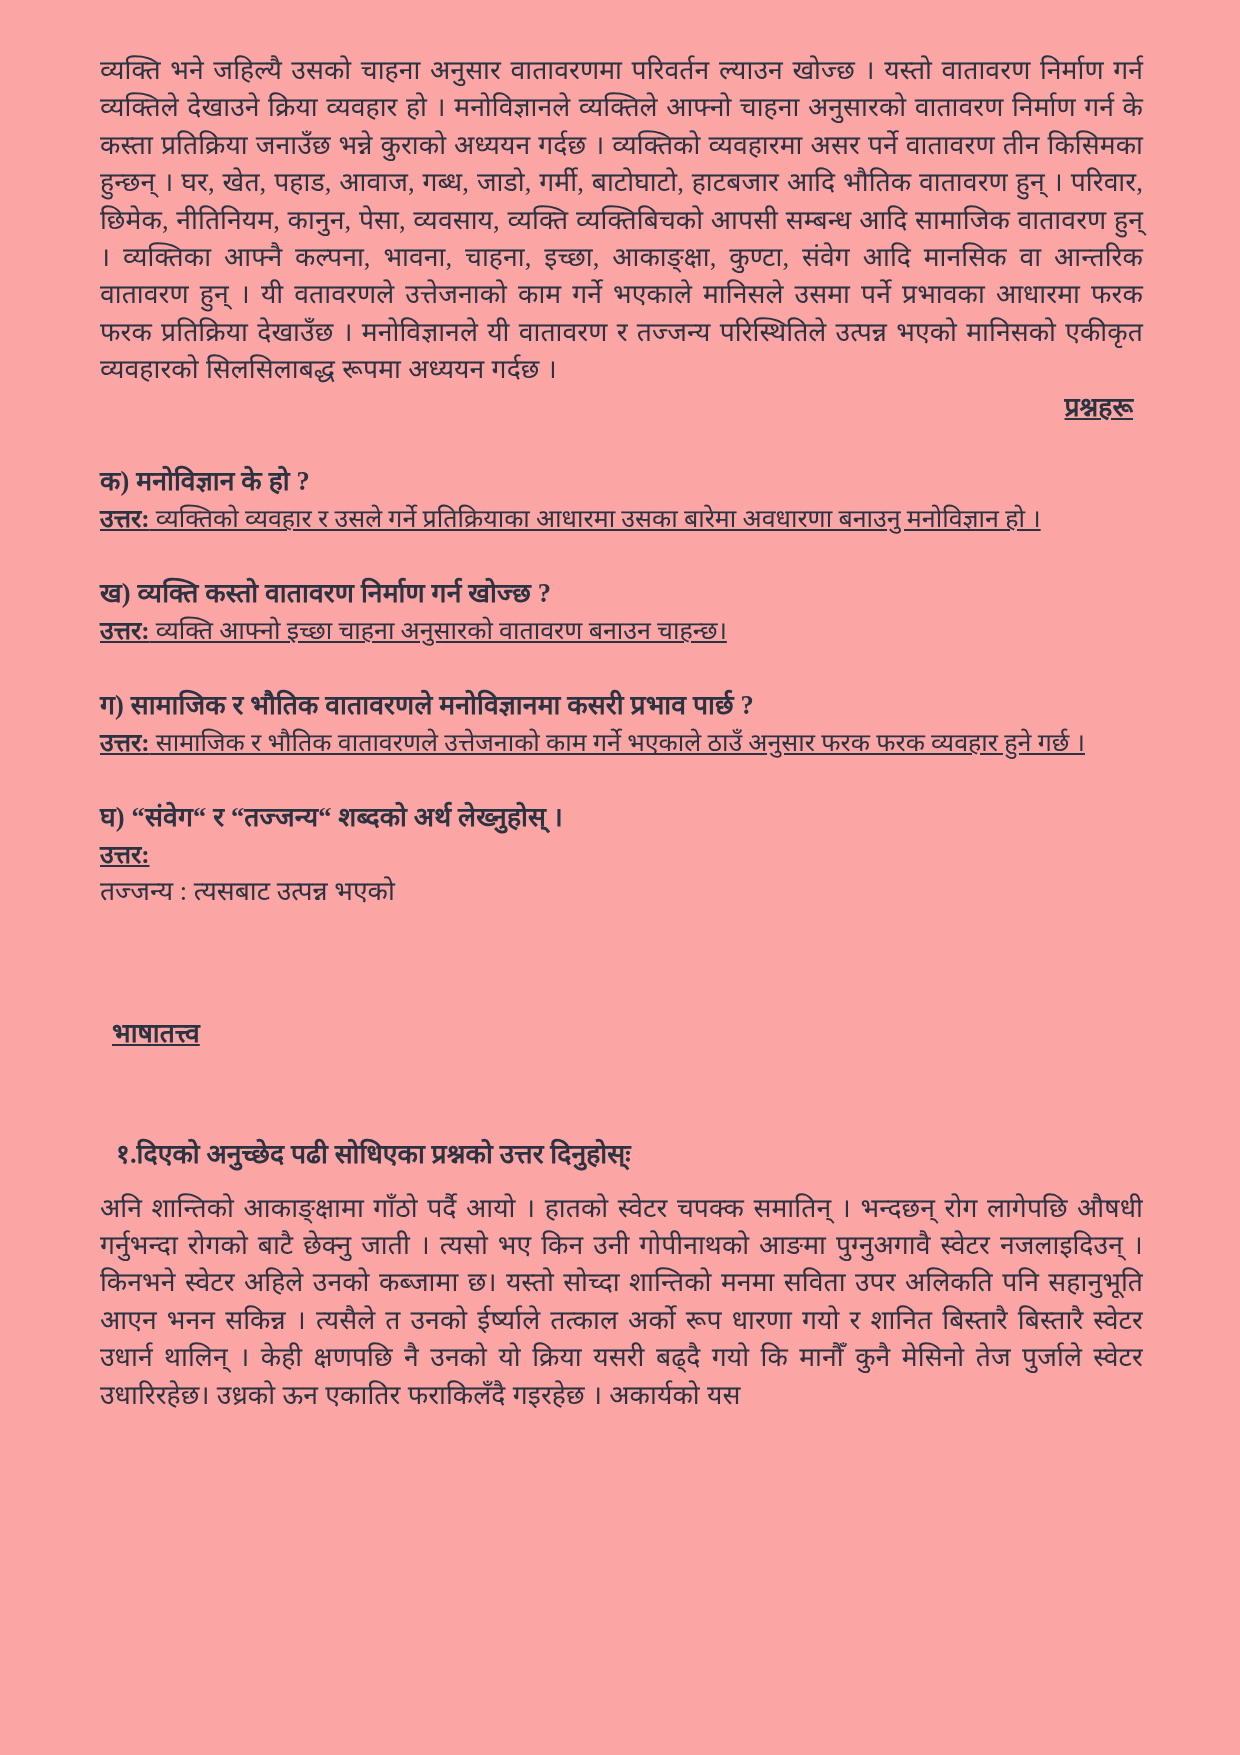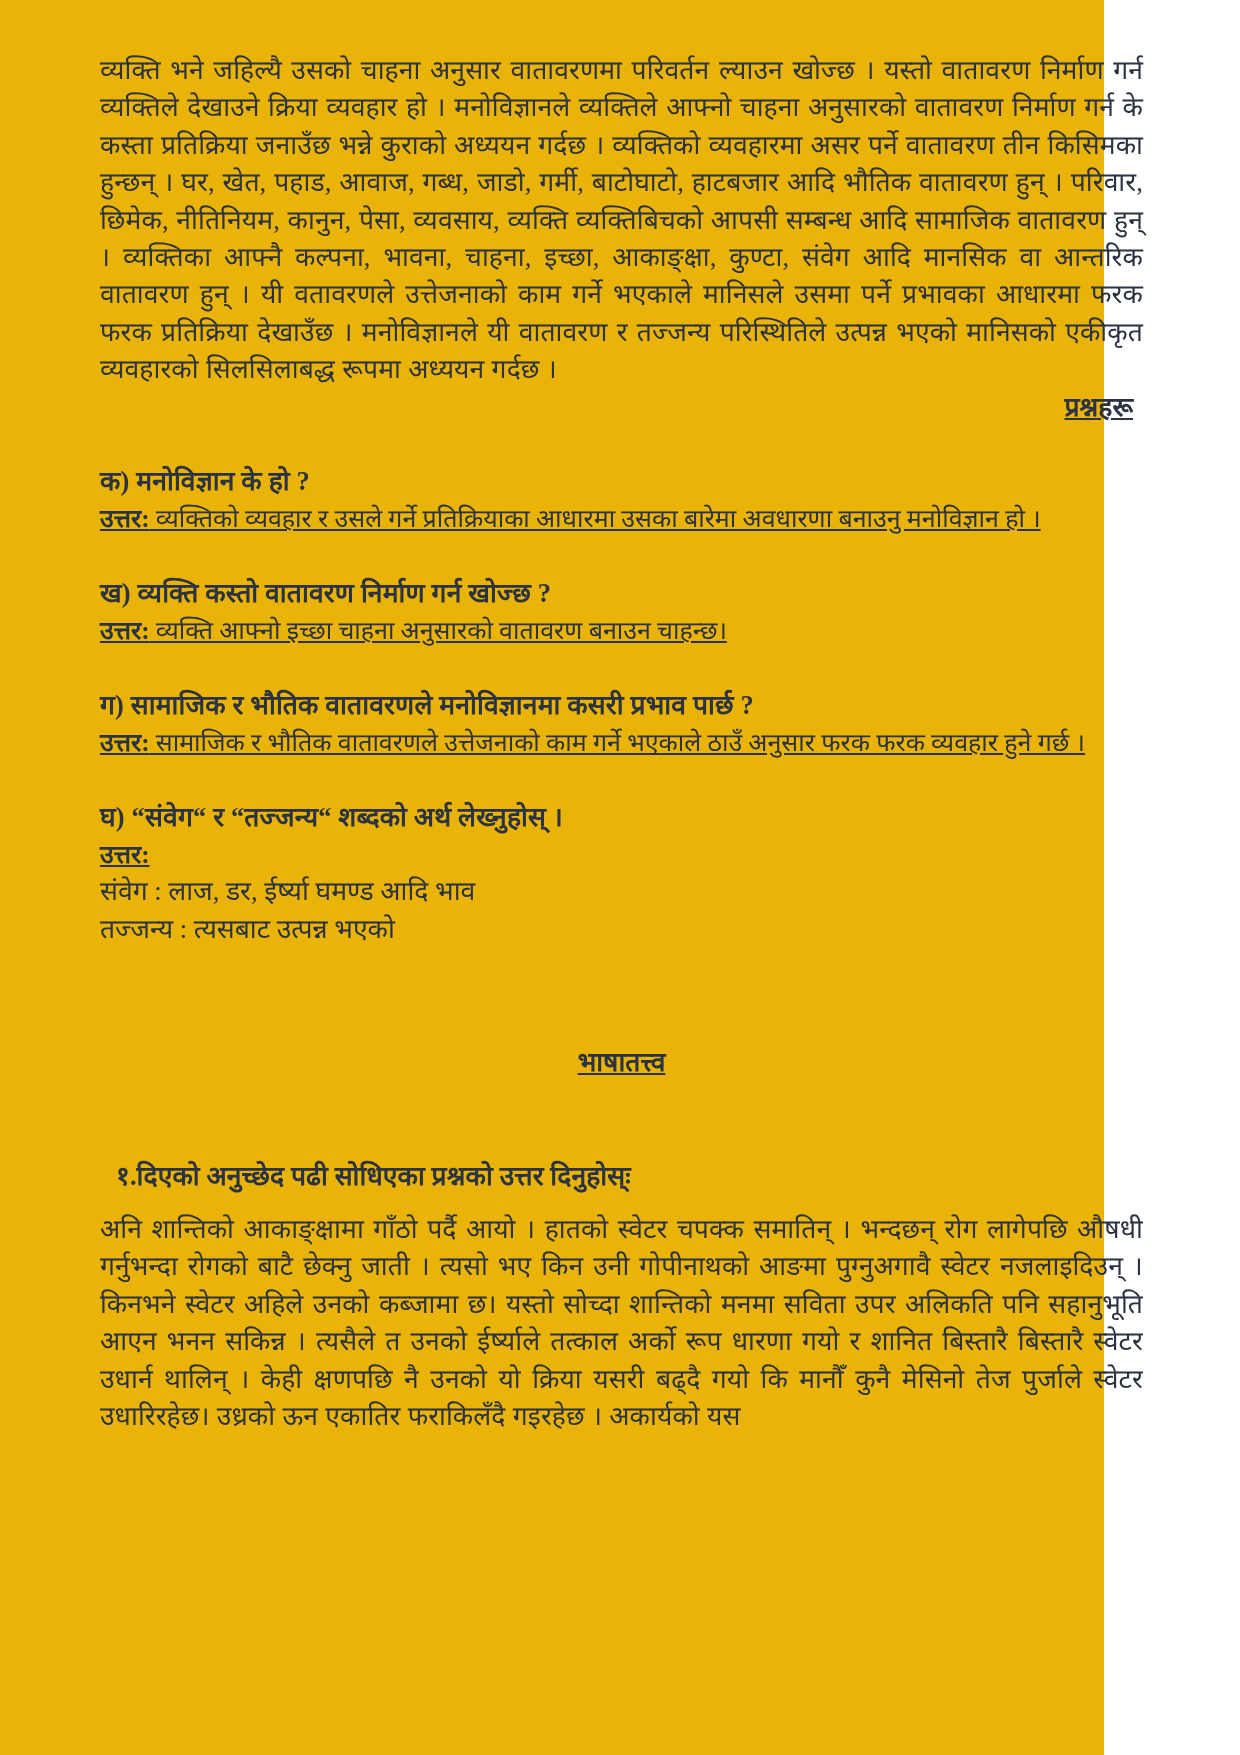--- a/index.html
+++ b/index.html
@@ -9,26 +9,26 @@
   }
   body {
     width: 1240px;
     height: 1755px;
     font-family: "Liberation Serif", "DejaVu Serif", serif;
     color: #2b3342;
     overflow: hidden;
     position: relative;
   }
   .page {
-    width: 1104px;
+    width: 1240px;
     height: 1755px;
     box-sizing: border-box;
     padding: 52px 100px 0 100px;
     position: relative;
-    background: #eab308;
+    background: #fca5a5;
   }
   .doc-body {
     width: 1043px;
   }
 
   
   .para {
     font-size: 26.5px;
     line-height: 37.4px;
     text-align: justify;
@@ -70,22 +70,21 @@
   .a-label {
     font-weight: bold;
   }
   .plain-line {
     font-size: 26.5px;
     line-height: 37.4px;
     margin: 0;
   }
 
   .center-head {
-    text-align: center;
-    margin: 4px;
+    margin: 12px;
   }
   .center-head .inner {
     font-size: 26.5px;
     line-height: 37.4px;
     font-weight: bold;
     text-decoration: underline;
     display: inline-block;
   }
 
   .num-head {
@@ -128,21 +127,20 @@
 
     <div class="gap-md"></div>
 
     <p class="q-line">ग) सामाजिक र भौतिक वातावरणले मनोविज्ञानमा कसरी प्रभाव पार्छ ?</p>
     <p class="a-line"><span class="a-label">उत्तर:</span><span> सामाजिक र भौतिक वातावरणले उत्तेजनाको काम गर्ने भएकाले ठाउँ अनुसार फरक फरक व्यवहार हुने गर्छ ।</span></p>
 
     <div class="gap-md"></div>
 
     <p class="q-line">घ) “संवेग“ र “तज्जन्य“ शब्दको अर्थ लेख्नुहोस् ।</p>
     <p class="a-line"><span class="a-label">उत्तर:</span></p>
-    <p class="plain-line">संवेग : लाज, डर, ईर्ष्या घमण्ड आदि भाव</p>
     <p class="plain-line">तज्जन्य : त्यसबाट उत्पन्न भएको</p>
 
     <div class="gap-xxl"></div>
 
     <div class="center-head">
       <span class="inner">भाषातत्त्व</span>
     </div>
 
     <div class="gap-lg"></div>
 

